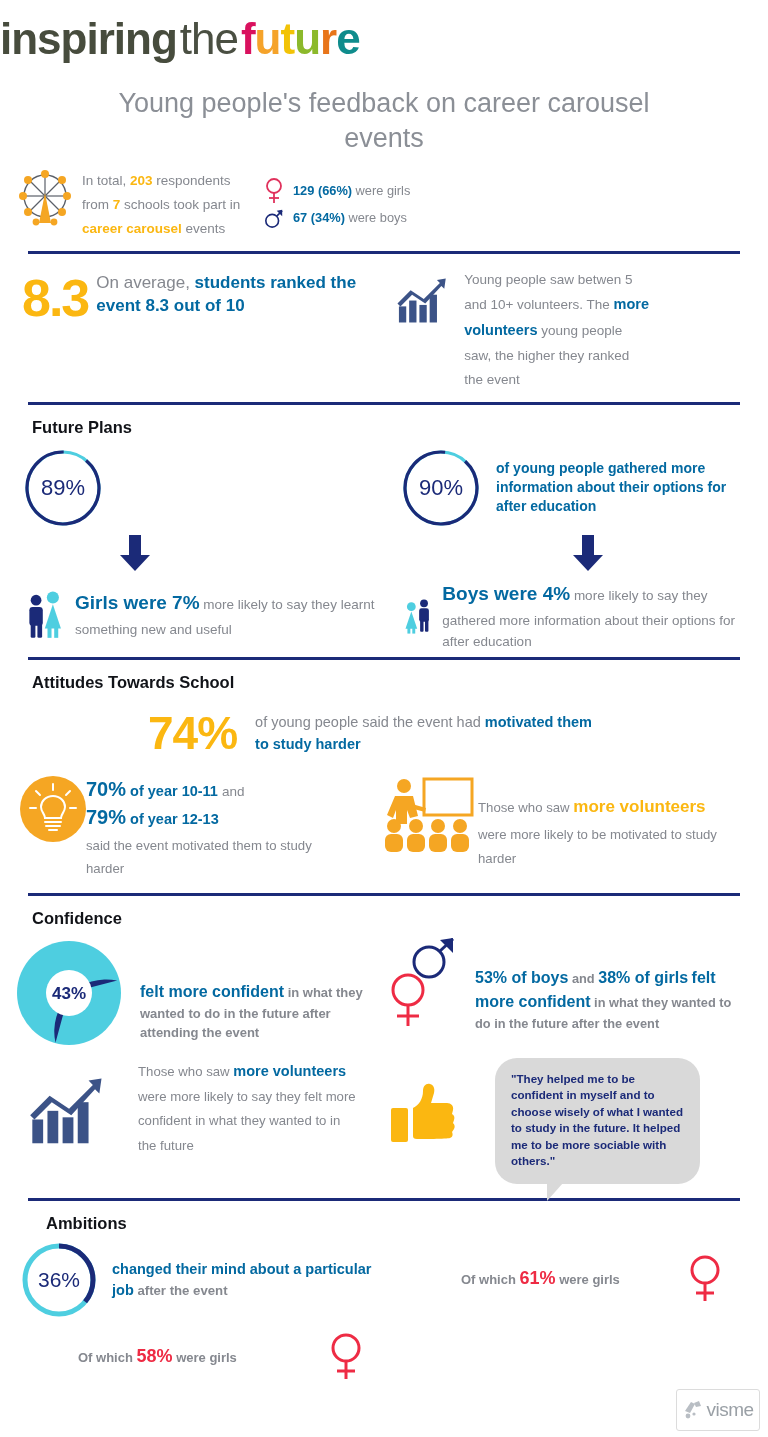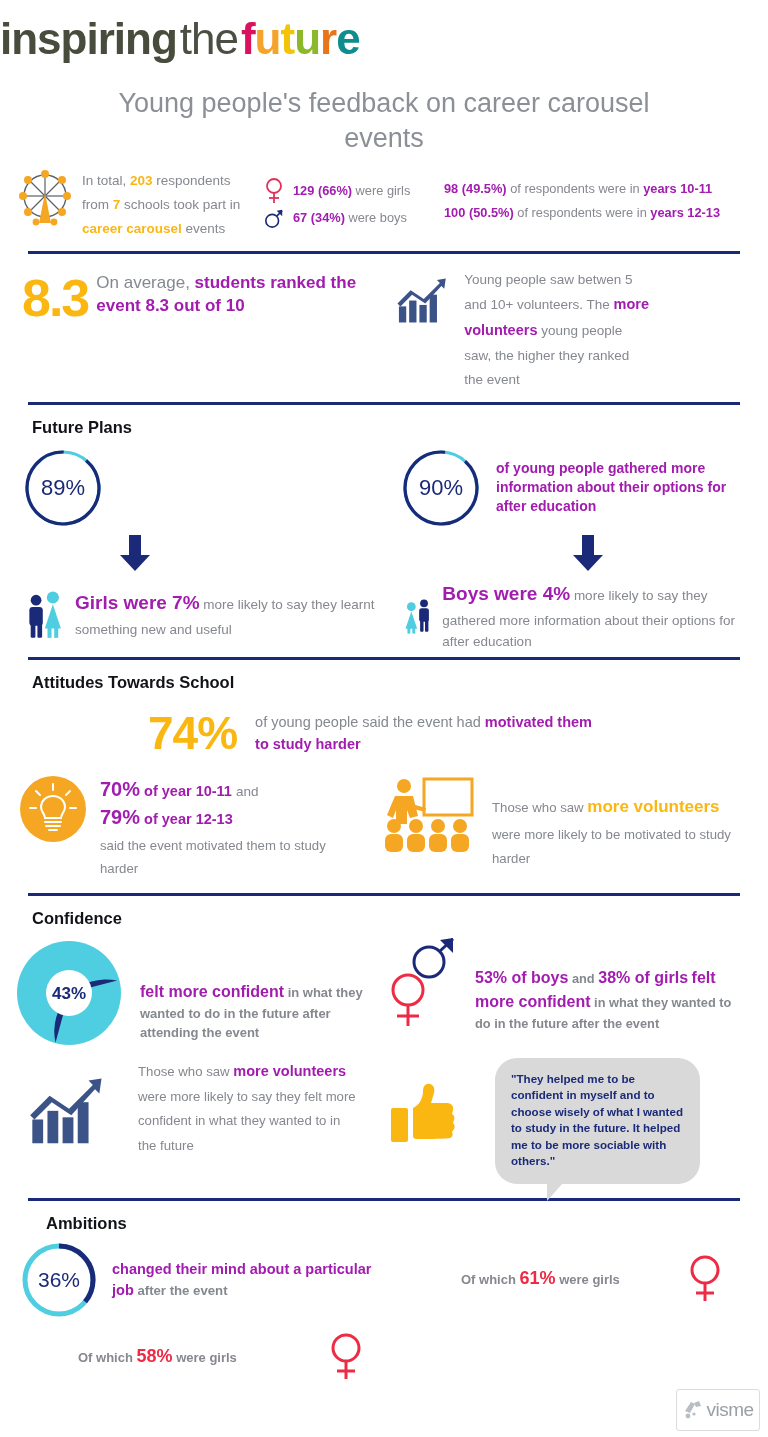--- a/index.html
+++ b/index.html
@@ -34,21 +34,21 @@
     text-align: center;
     color: #8b8f96;
     font-size: 27px;
     font-weight: normal;
     line-height: 1.28;
     margin-top: 22px;
     padding: 0 80px;
   }
 
   
-  .navy   { color: #a21caf; }
+  .navy   { color: #0369a1; }
   .grey   { color: #85888f; }
   .yellow { color: #fbb711; }
   .red    { color: #ee2b44; }
   .b      { font-weight: bold; }
 
   .divider {
     height: 3px;
     background: #1b2a78;
     margin: 0 28px;
   }
@@ -106,21 +106,21 @@
   .arrow-wrap.r { padding-right: 0; padding-left: 30px; }
   .fp-bot { display: flex; align-items: center; gap: 10px; padding-left: 20px; }
   .fp-bot .txt { font-size: 13.5px; line-height: 1.62; }
 
   
   .att74 { display: flex; align-items: center; gap: 18px; padding: 14px 0 6px 148px; }
   .att74 .num { font-size: 46px; font-weight: bold; color: #fbb711; letter-spacing: -1px; }
   .att74 .txt { font-size: 14.5px; line-height: 1.55; width: 350px; }
 
   .att2 { display: flex; padding: 10px 10px 12px 6px; }
-  .att2 .col { width: 50%; display: flex; gap: 14px; }
+  .att2 .col { width: 50%; display: flex; }
   .bulb {
     width: 66px; height: 66px; border-radius: 50%;
     background: #f5a623; flex: none; margin-left: 14px;
     position: relative;
   }
 
   
   .conf { display: flex; padding: 10px 8px 2px 6px; }
   .conf .col { width: 50%; display: flex; gap: 16px; }
   .conf2 { display: flex; padding: 8px 8px 14px 6px; }
@@ -223,24 +223,20 @@
     <div class="gender-line">
       <svg width="20" height="26" viewBox="0 0 22 26">
         <circle cx="9" cy="16" r="7" fill="none" stroke="#1b2a78" stroke-width="1.8"></circle>
         <line x1="14" y1="11" x2="20" y2="5" stroke="#1b2a78" stroke-width="1.8"></line>
         <polygon points="20,4 20,11 14,5" fill="#1b2a78"></polygon>
       </svg>
       <div class="t13"><span class="b navy">67  (34%)</span><span class="grey"> were boys</span></div>
     </div>
   </div>
 
-  <div class="cell3">
-    <div class="t13"><span class="b navy">98 (49.5%)</span><span class="grey"> of respondents were in </span><span class="b navy">years 10-11</span></div>
-    <div class="t13"><span class="b navy">100 (50.5%)</span><span class="grey"> of respondents were in </span><span class="b navy">years 12-13</span></div>
-  </div>
 </div>
 
 <div class="divider"></div>
 
 <div class="band2">
   <div class="left">
     <div class="big83">8.3</div>
     <div class="txt83"><span class="grey">On average, </span><span class="b navy">students ranked the event 8.3 out of 10</span></div>
   </div>
   <div class="right">

